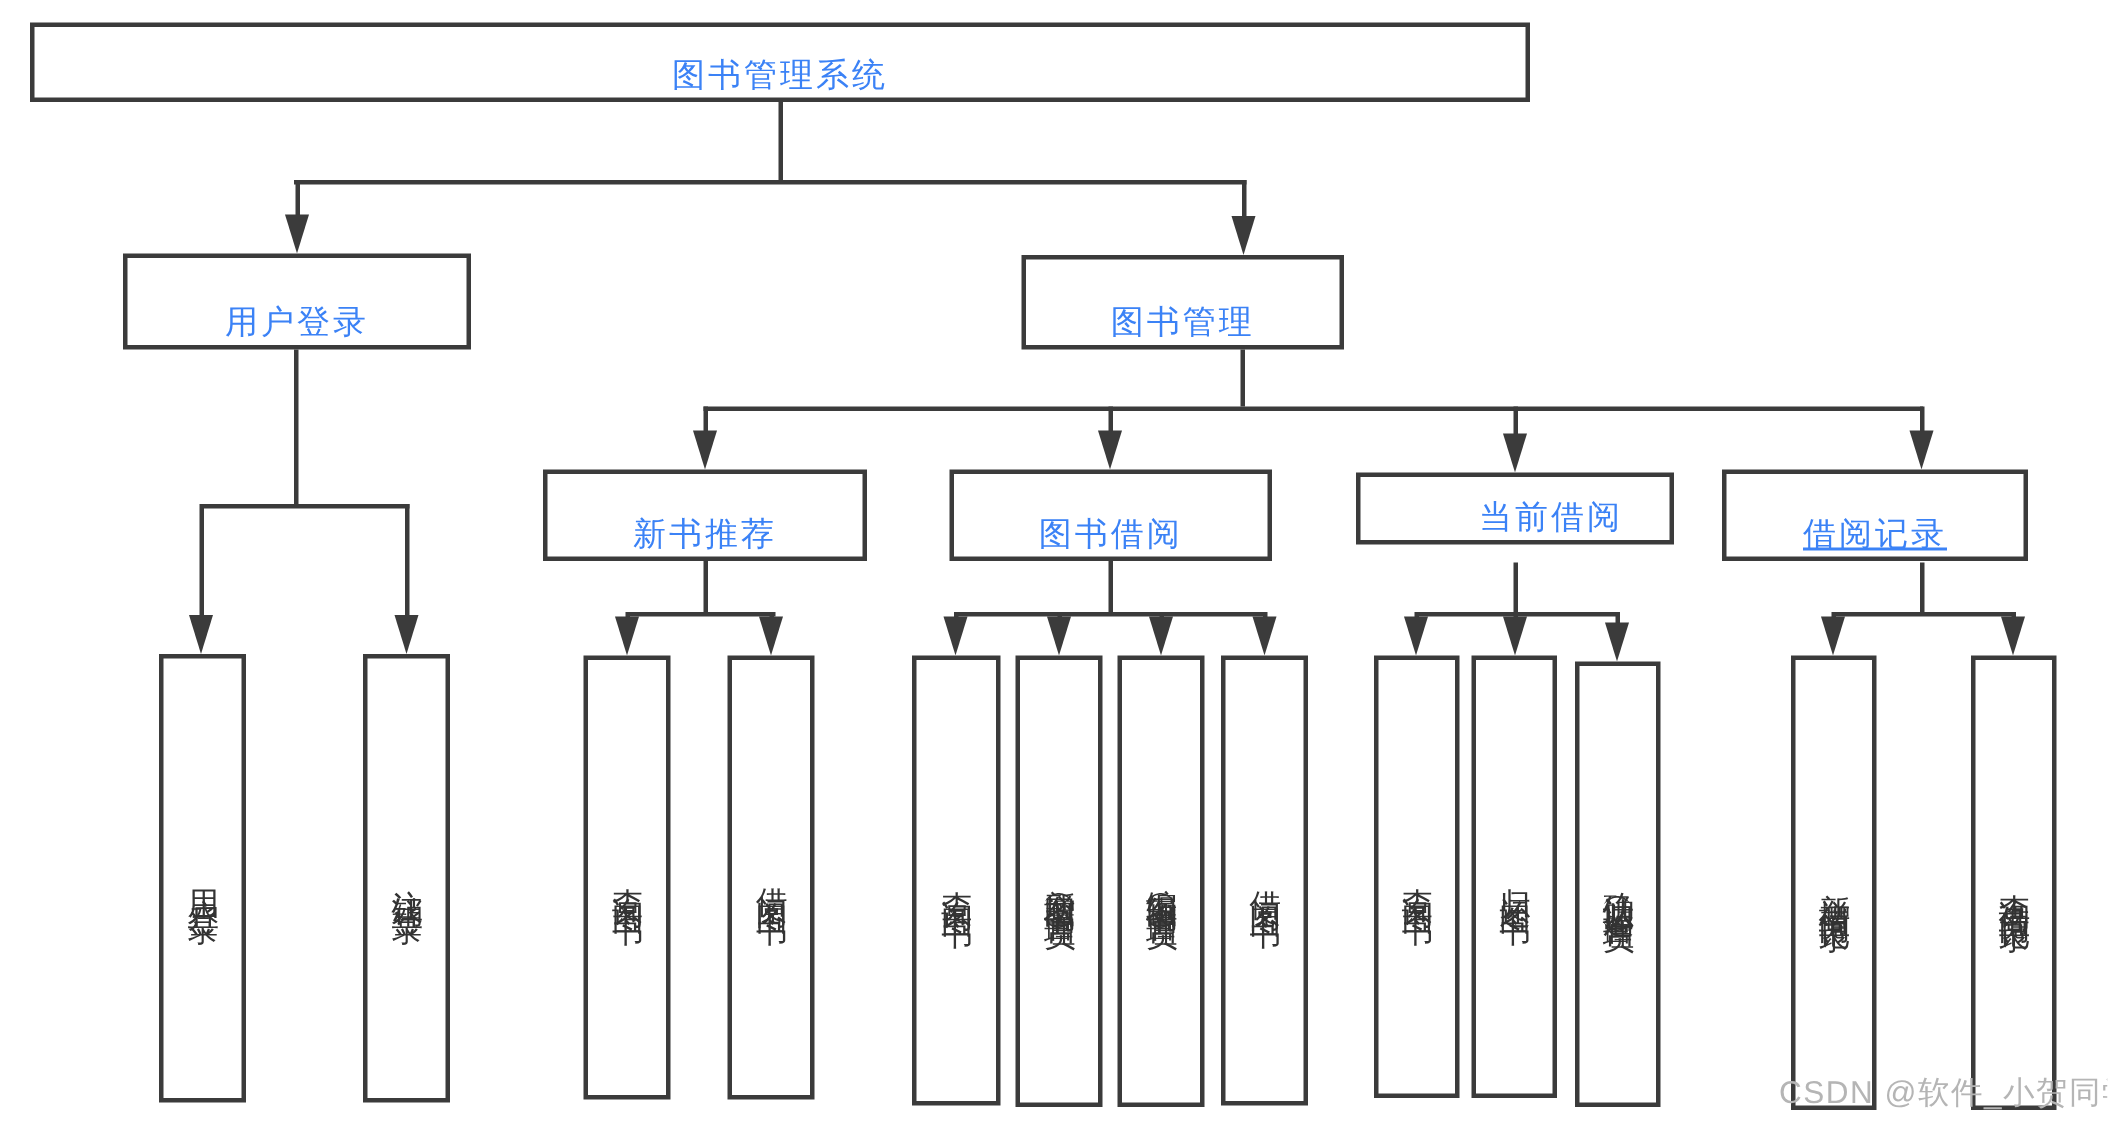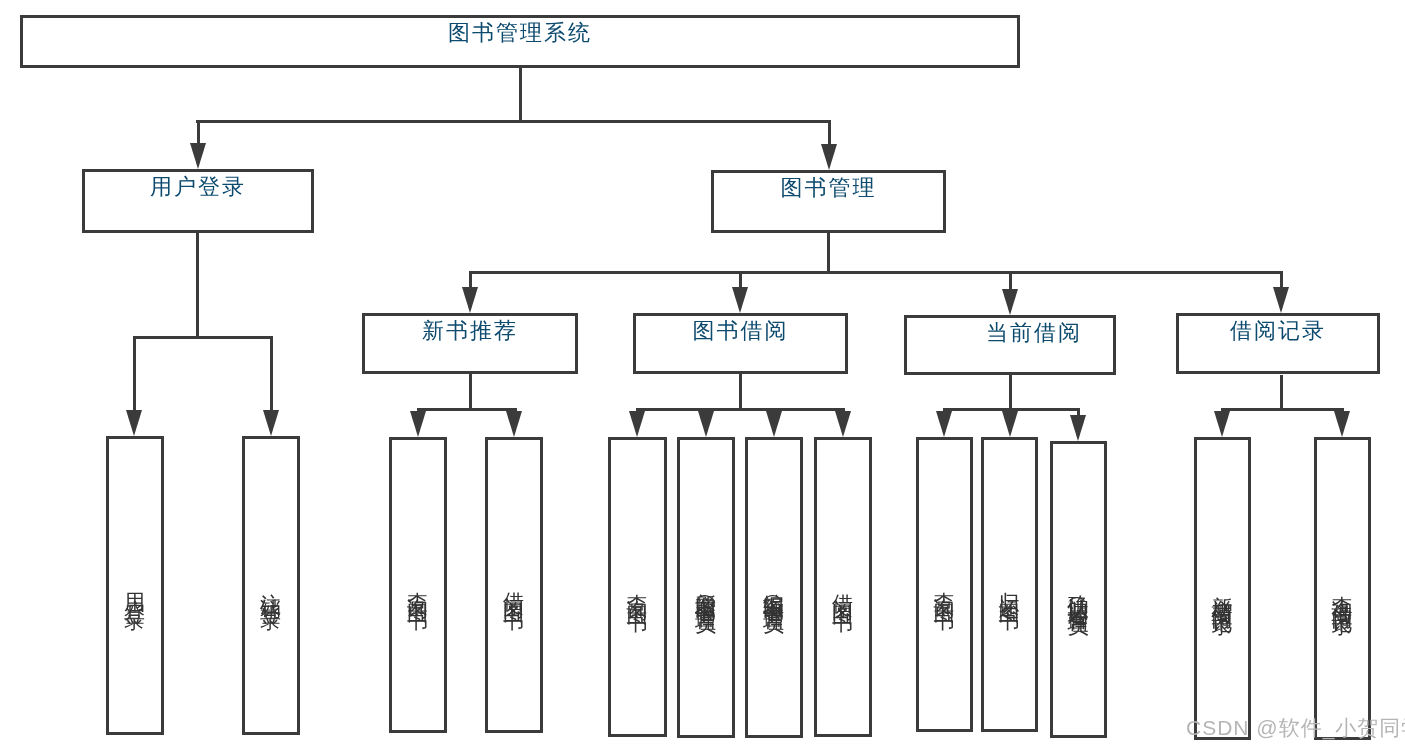--- a/index.html
+++ b/index.html
@@ -4,22 +4,22 @@
 <style>
   html,body{margin:0;padding:0;background:#ffffff;}
   #canvas{
     position:relative;width:1405px;height:747px;background:#ffffff;
     font-family:"Liberation Sans","DejaVu Sans",sans-serif;
     overflow:hidden;
   }
   .node{
     position:absolute;box-sizing:border-box;
     border:3px solid #3b3b3b;background:#ffffff;
-    display:flex;align-items:flex-start;justify-content:center;
-    font-size:22px;color:#0c4a6e;letter-spacing:2px;
+    display:flex;align-items:flex-end;justify-content:center;
+    font-size:22px;color:#3b82f6;letter-spacing:2px;
   }
   .vnode{
     position:absolute;box-sizing:border-box;
     border:3px solid #3b3b3b;background:#ffffff;
     display:flex;align-items:center;justify-content:center;
     writing-mode:vertical-rl;text-orientation:mixed;
     font-size:21px;color:#333333;letter-spacing:6px;line-height:1;
     padding-top:4px;
   }
   .vline{position:absolute;width:3px;background:#3b3b3b;}
@@ -47,21 +47,21 @@
   <div class="vline" style="left:519px;top:67px;height:53px;"></div>
   <div class="hline" style="left:196px;top:120px;width:635px;"></div>
   <div class="vline" style="left:197px;top:120px;height:29px;"></div>
   <div class="tri" style="left:190px;top:143px;"></div>
   <div class="vline" style="left:828px;top:120px;height:29px;"></div>
   <div class="tri" style="left:821px;top:144px;"></div>
 
   <div class="node" style="left:82px;top:169px;width:232px;height:64px;">
     <span>用户登录</span>
   </div>
-  <div class="node" style="left:711px;top:170px;width:235px;height:63px;">
+  <div class="node" style="left:681px;top:170px;width:215px;height:63px;">
     <span>图书管理</span>
   </div>
 
   <div class="vline" style="left:196px;top:233px;height:103px;"></div>
   <div class="hline" style="left:134px;top:336px;width:139px;"></div>
   <div class="vline" style="left:133px;top:336px;height:78px;"></div>
   <div class="tri" style="left:126px;top:410px;"></div>
   <div class="vline" style="left:270px;top:336px;height:78px;"></div>
   <div class="tri" style="left:263px;top:410px;"></div>
 
@@ -75,24 +75,24 @@
   <div class="tri" style="left:1002px;top:289px;"></div>
   <div class="vline" style="left:1280px;top:271px;height:22px;"></div>
   <div class="tri" style="left:1273px;top:287px;"></div>
 
   <div class="node" style="left:633px;top:313px;width:215px;height:61px;">
     <span>图书借阅</span>
   </div>
   <div class="node" style="left:362px;top:313px;width:216px;height:61px;">
     <span>新书推荐</span>
   </div>
-  <div class="node" style="left:904px;top:315px;width:212px;height:60px;padding-left:48px;">
+  <div class="node" style="left:904px;top:315px;width:212px;height:48px;padding-left:48px;">
     <span>当前借阅</span>
   </div>
-  <div class="node" style="left:1176px;top:313px;width:204px;height:61px;">
+  <div class="node" style="left:1148px;top:313px;width:204px;height:61px;text-decoration:underline;">
     <span>借阅记录</span>
   </div>
 
   <div class="vline" style="left:469px;top:374px;height:34px;"></div>
   <div class="hline" style="left:418px;top:408px;width:99px;"></div>
   <div class="vline" style="left:417px;top:408px;height:10px;"></div>
   <div class="tri" style="left:410px;top:411px;"></div>
   <div class="vline" style="left:513px;top:408px;height:10px;"></div>
   <div class="tri" style="left:506px;top:411px;"></div>
 

